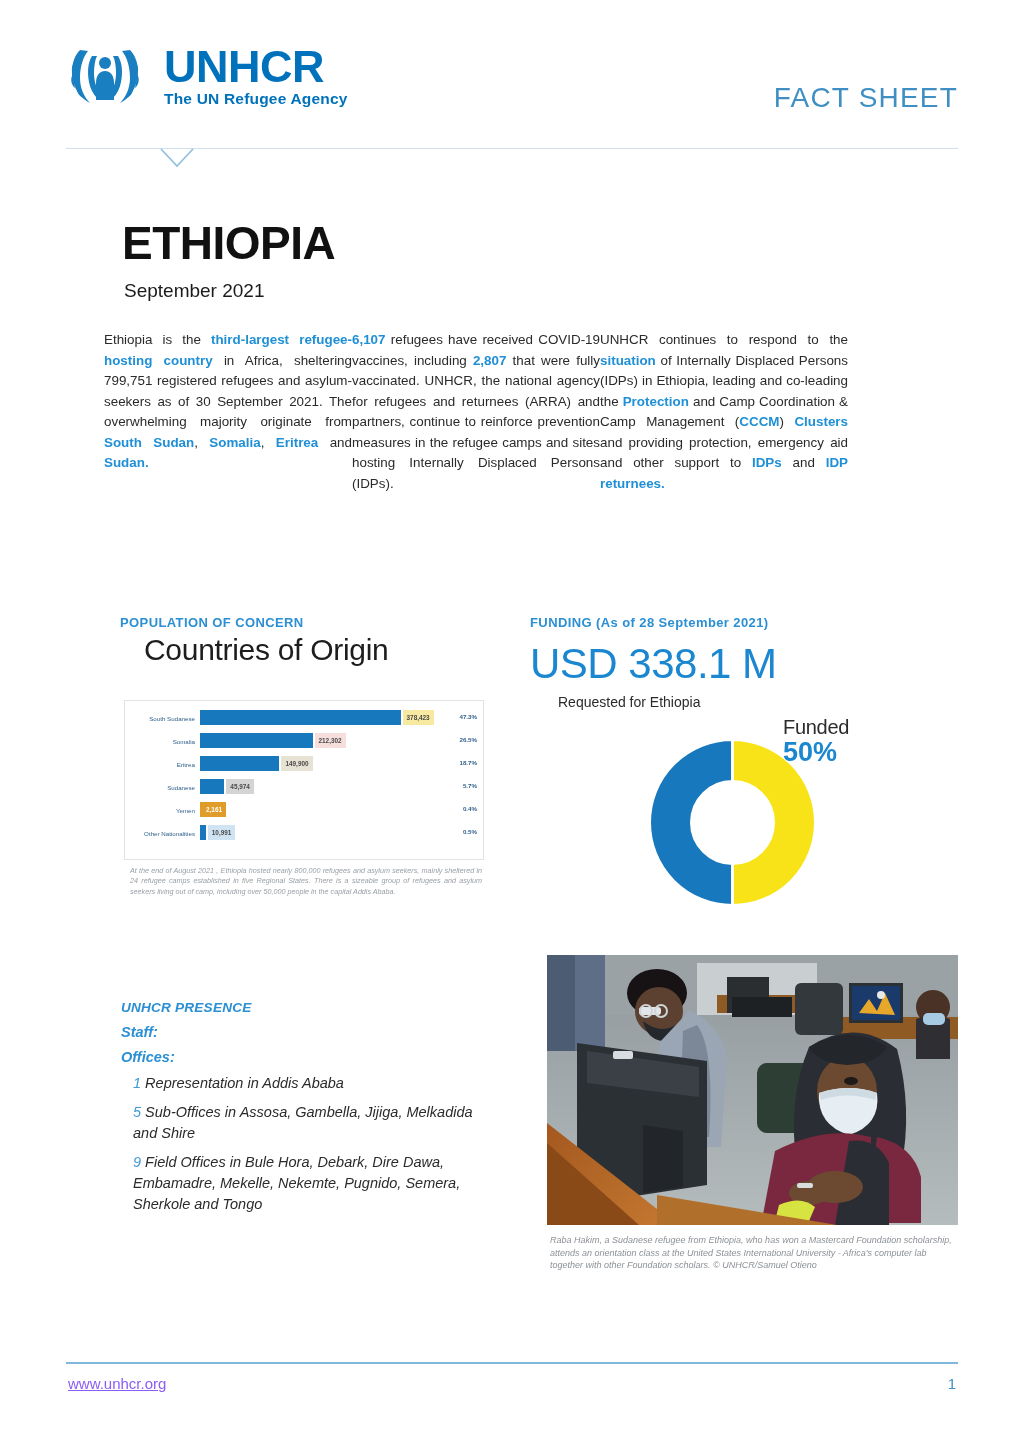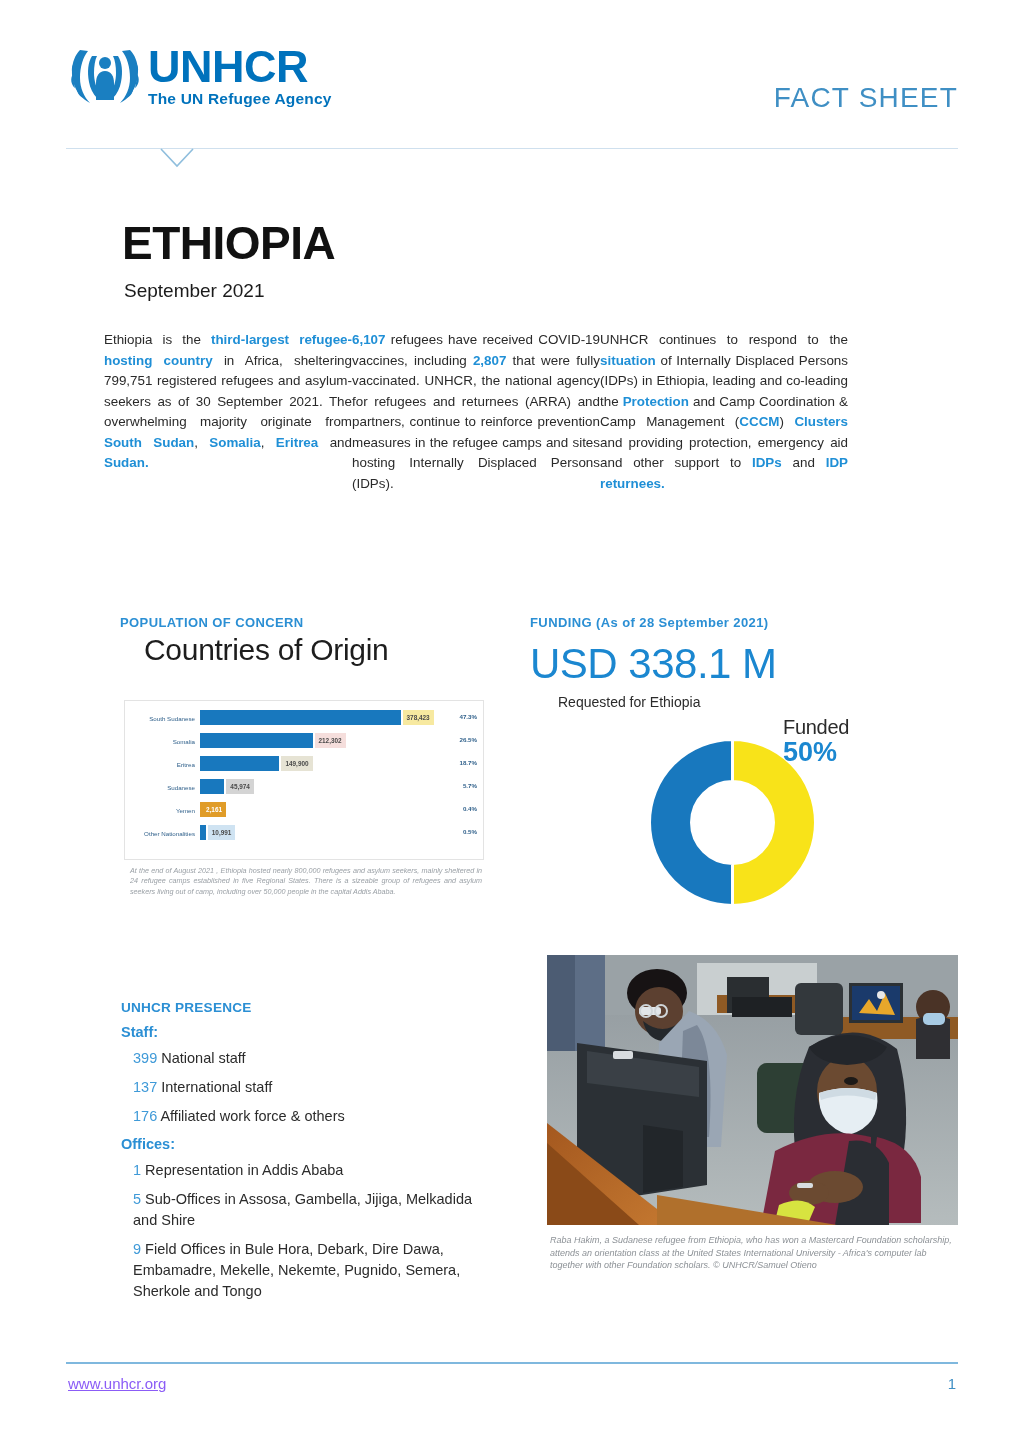--- a/index.html
+++ b/index.html
@@ -13,21 +13,21 @@
   }
   
   .header{
     position:absolute; left:0; top:0; width:1024px; height:150px;
   }
   .logo-wrap{
     position:absolute; left:66px; top:36px;
     display:flex; align-items:flex-start;
   }
   .logo-mark{ width:78px; height:78px; position:relative; flex:none; }
-  .logo-text{ margin-left:4px; padding-top:8px;}
+  .logo-text{ margin-left:20px; padding-top:8px;}
   .logo-title{
     font-size:45px; font-weight:bold; color:#0072bc;
     letter-spacing:-0.5px; line-height:46px;
   }
   .logo-sub{
     font-size:15.5px; font-weight:bold; color:#0072bc;
     letter-spacing:0.2px; line-height:16px; margin-top:1px;text-align:center;
   }
   .fact-sheet{
     position:absolute; right:66px; top:82px;
@@ -99,21 +99,21 @@
     text-align:justify;
   }
   
   .donut-wrap{ position:absolute; left:645px; top:735px; width:175px; height:175px;}
   .donut-label{
     position:absolute; left:783px; top:716px; text-align:left;
   }
   .donut-label .fl{ font-size:20px; color:#2b2b2b; letter-spacing:-0.3px;text-align:right;}
   .donut-label .fp{ font-size:27px; font-weight:bold; color:#1b87d0; line-height:26px;}
   
-  .presence{ position:absolute; left:121px; top:1000px; width:360px;}
+  .presence{ position:absolute; left:121px; top:1000px; width:360px;font-style:italic;}
   .pres-h{ font-size:13.6px; font-weight:bold; color:#2b8fd4; letter-spacing:0.2px;}
   .pres-sub{ font-size:14.5px; font-weight:bold; color:#2b8fd4; margin-top:9px;}
   .pres-line{ font-size:14.5px; color:#2b2b2b; margin-top:8px; line-height:21px;}
   .pres-line .n{ color:#3f9ad8; }
   .pres-indent{ padding-left:12px;}
   
   .photo{
     position:absolute; left:547px; top:955px; width:411px; height:270px;
     overflow:hidden; background:#4a5258;
   }
@@ -251,25 +251,20 @@
       <path d="M 87.5 170.5 A 83 83 0 0 1 87.49999999999999 4.5 L 87.49999999999999 46.5 A 41 41 0 0 0 87.5 128.5 Z" fill="#1878be" stroke="#ffffff" stroke-width="3"></path>
     </svg></div>
 <div class="donut-label">
   <div class="fl">Funded</div>
   <div class="fp">50%</div>
 </div>
 
 <div class="presence">
   <div class="pres-h">UNHCR PRESENCE</div>
   <div class="pres-sub">Staff:</div>
-  <div>
-      <div class="pres-line pres-indent"><span class="n">399 </span><span>National staff</span></div>
-      <div class="pres-line pres-indent"><span class="n">137 </span><span>International staff</span></div>
-      <div class="pres-line pres-indent"><span class="n">176 </span><span>Affiliated work force &amp; others</span></div>
-    </div>
   <div class="pres-sub">Offices:</div>
   <div>
       <div class="pres-line pres-indent"><span class="n">1 </span><span>Representation in Addis Ababa</span></div>
       <div class="pres-line pres-indent"><span class="n">5 </span><span>Sub-Offices in Assosa, Gambella, Jijiga, Melkadida and Shire</span></div>
       <div class="pres-line pres-indent"><span class="n">9 </span><span>Field Offices in Bule Hora, Debark, Dire Dawa, Embamadre, Mekelle, Nekemte, Pugnido, Semera, Sherkole and Tongo</span></div>
     </div>
 </div>
 
 <div class="photo">
   <svg width="411" height="270" viewBox="0 0 411 270">

